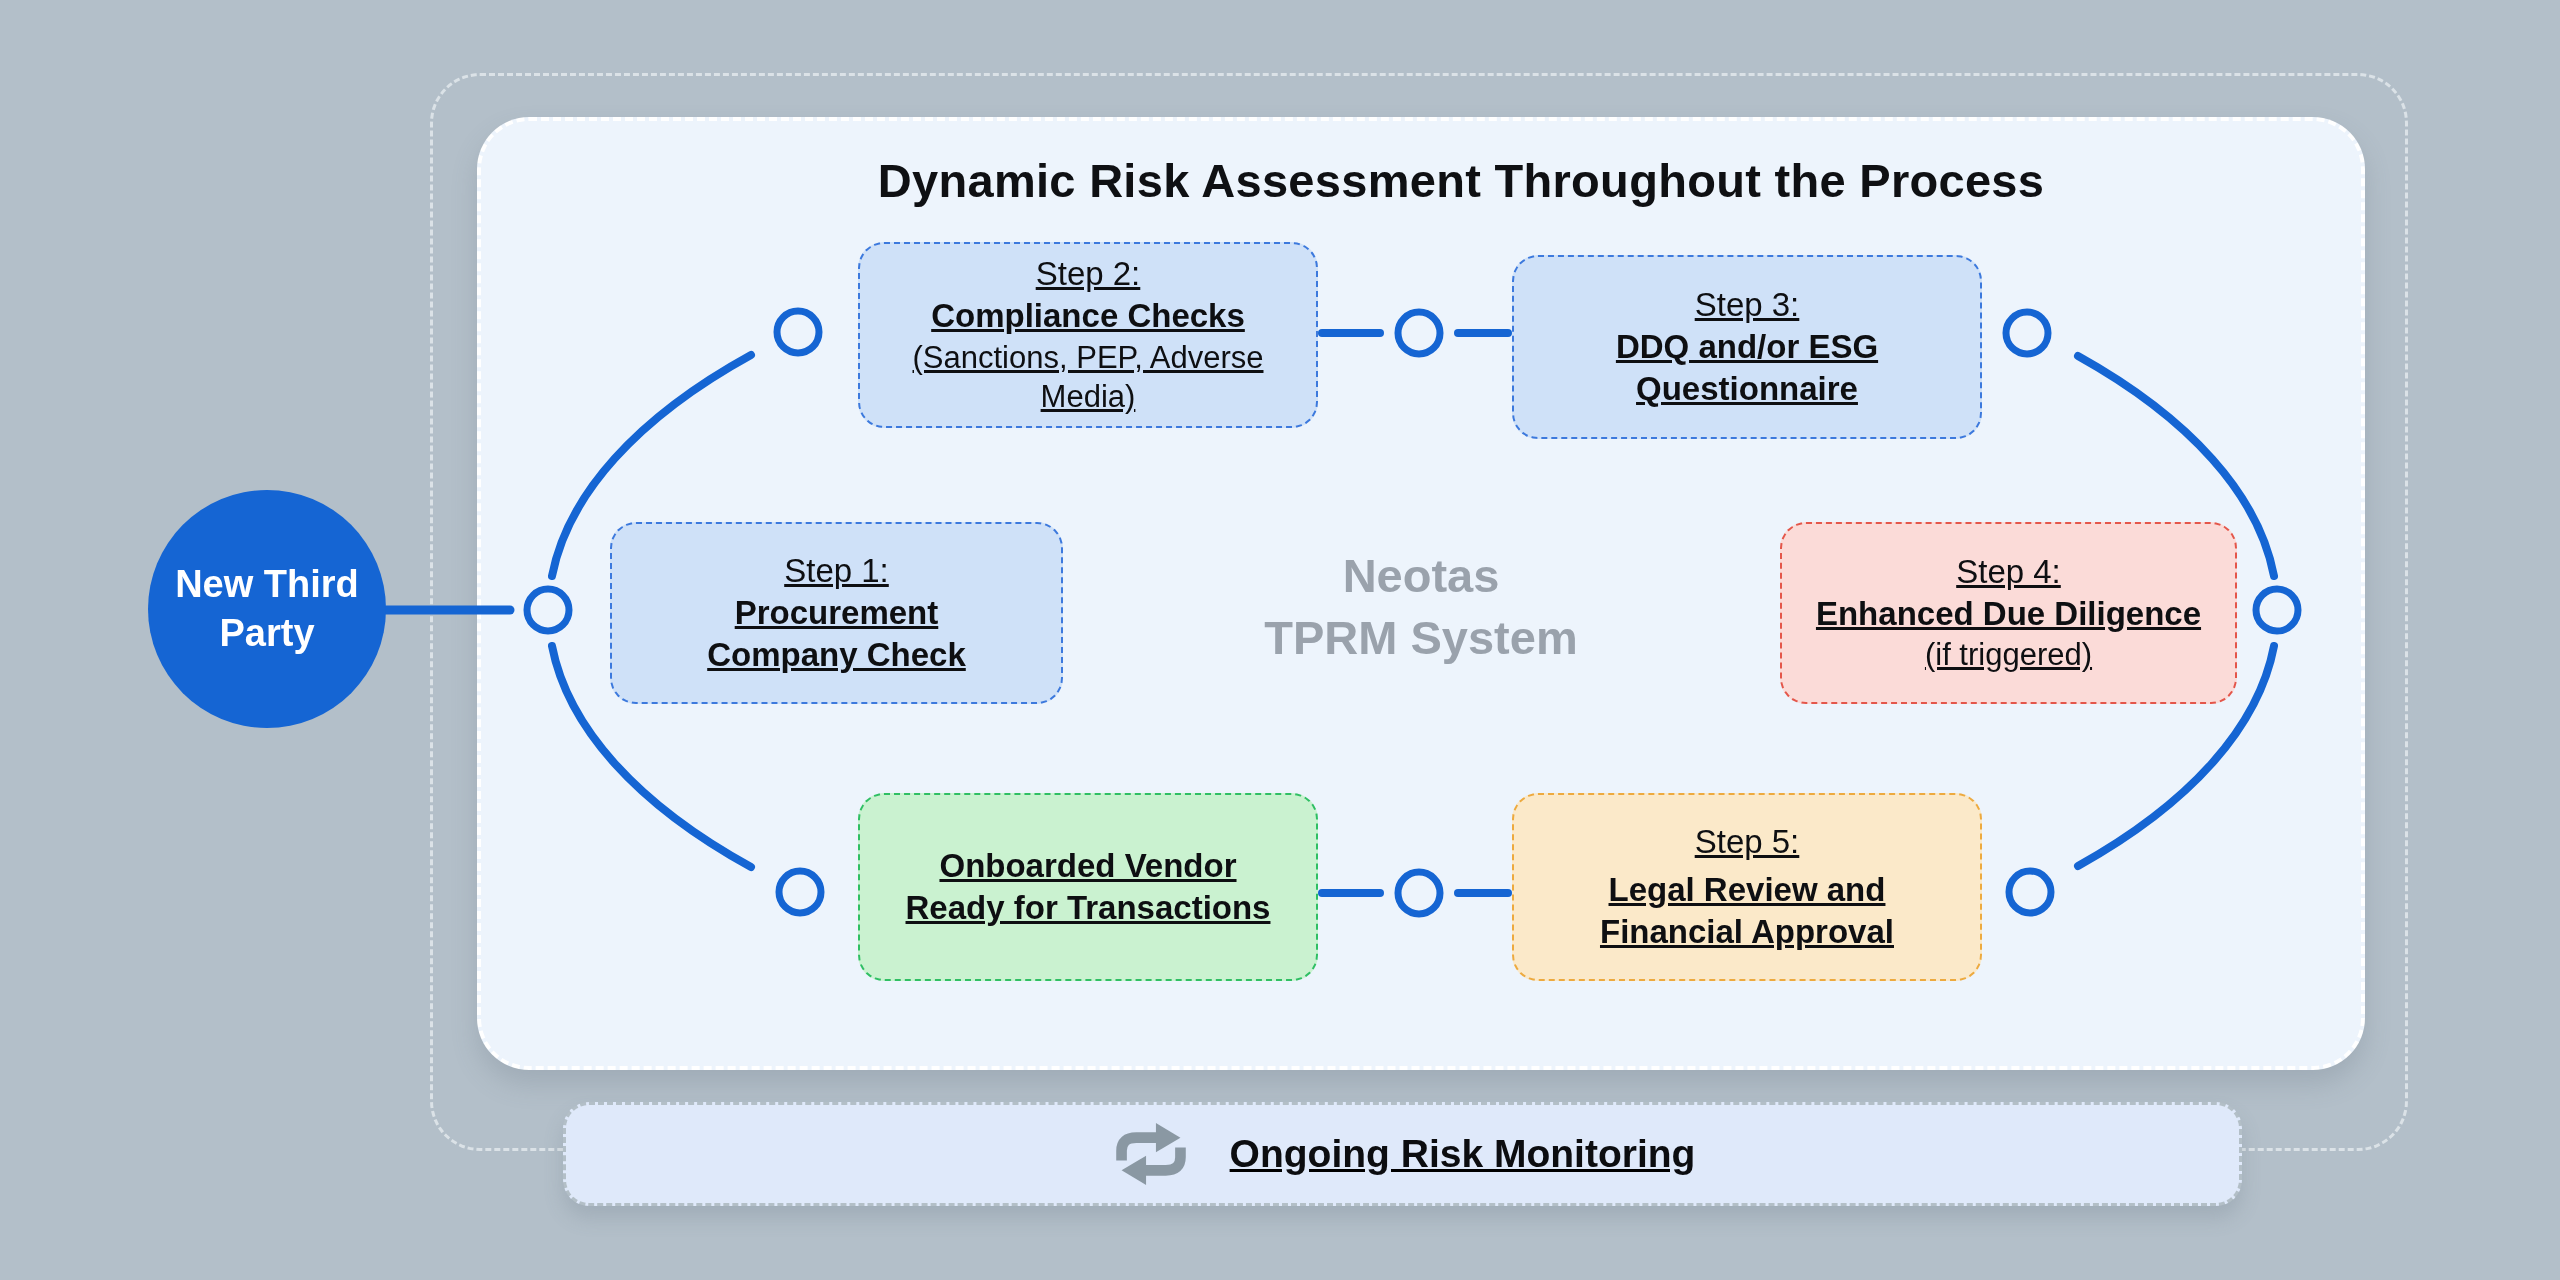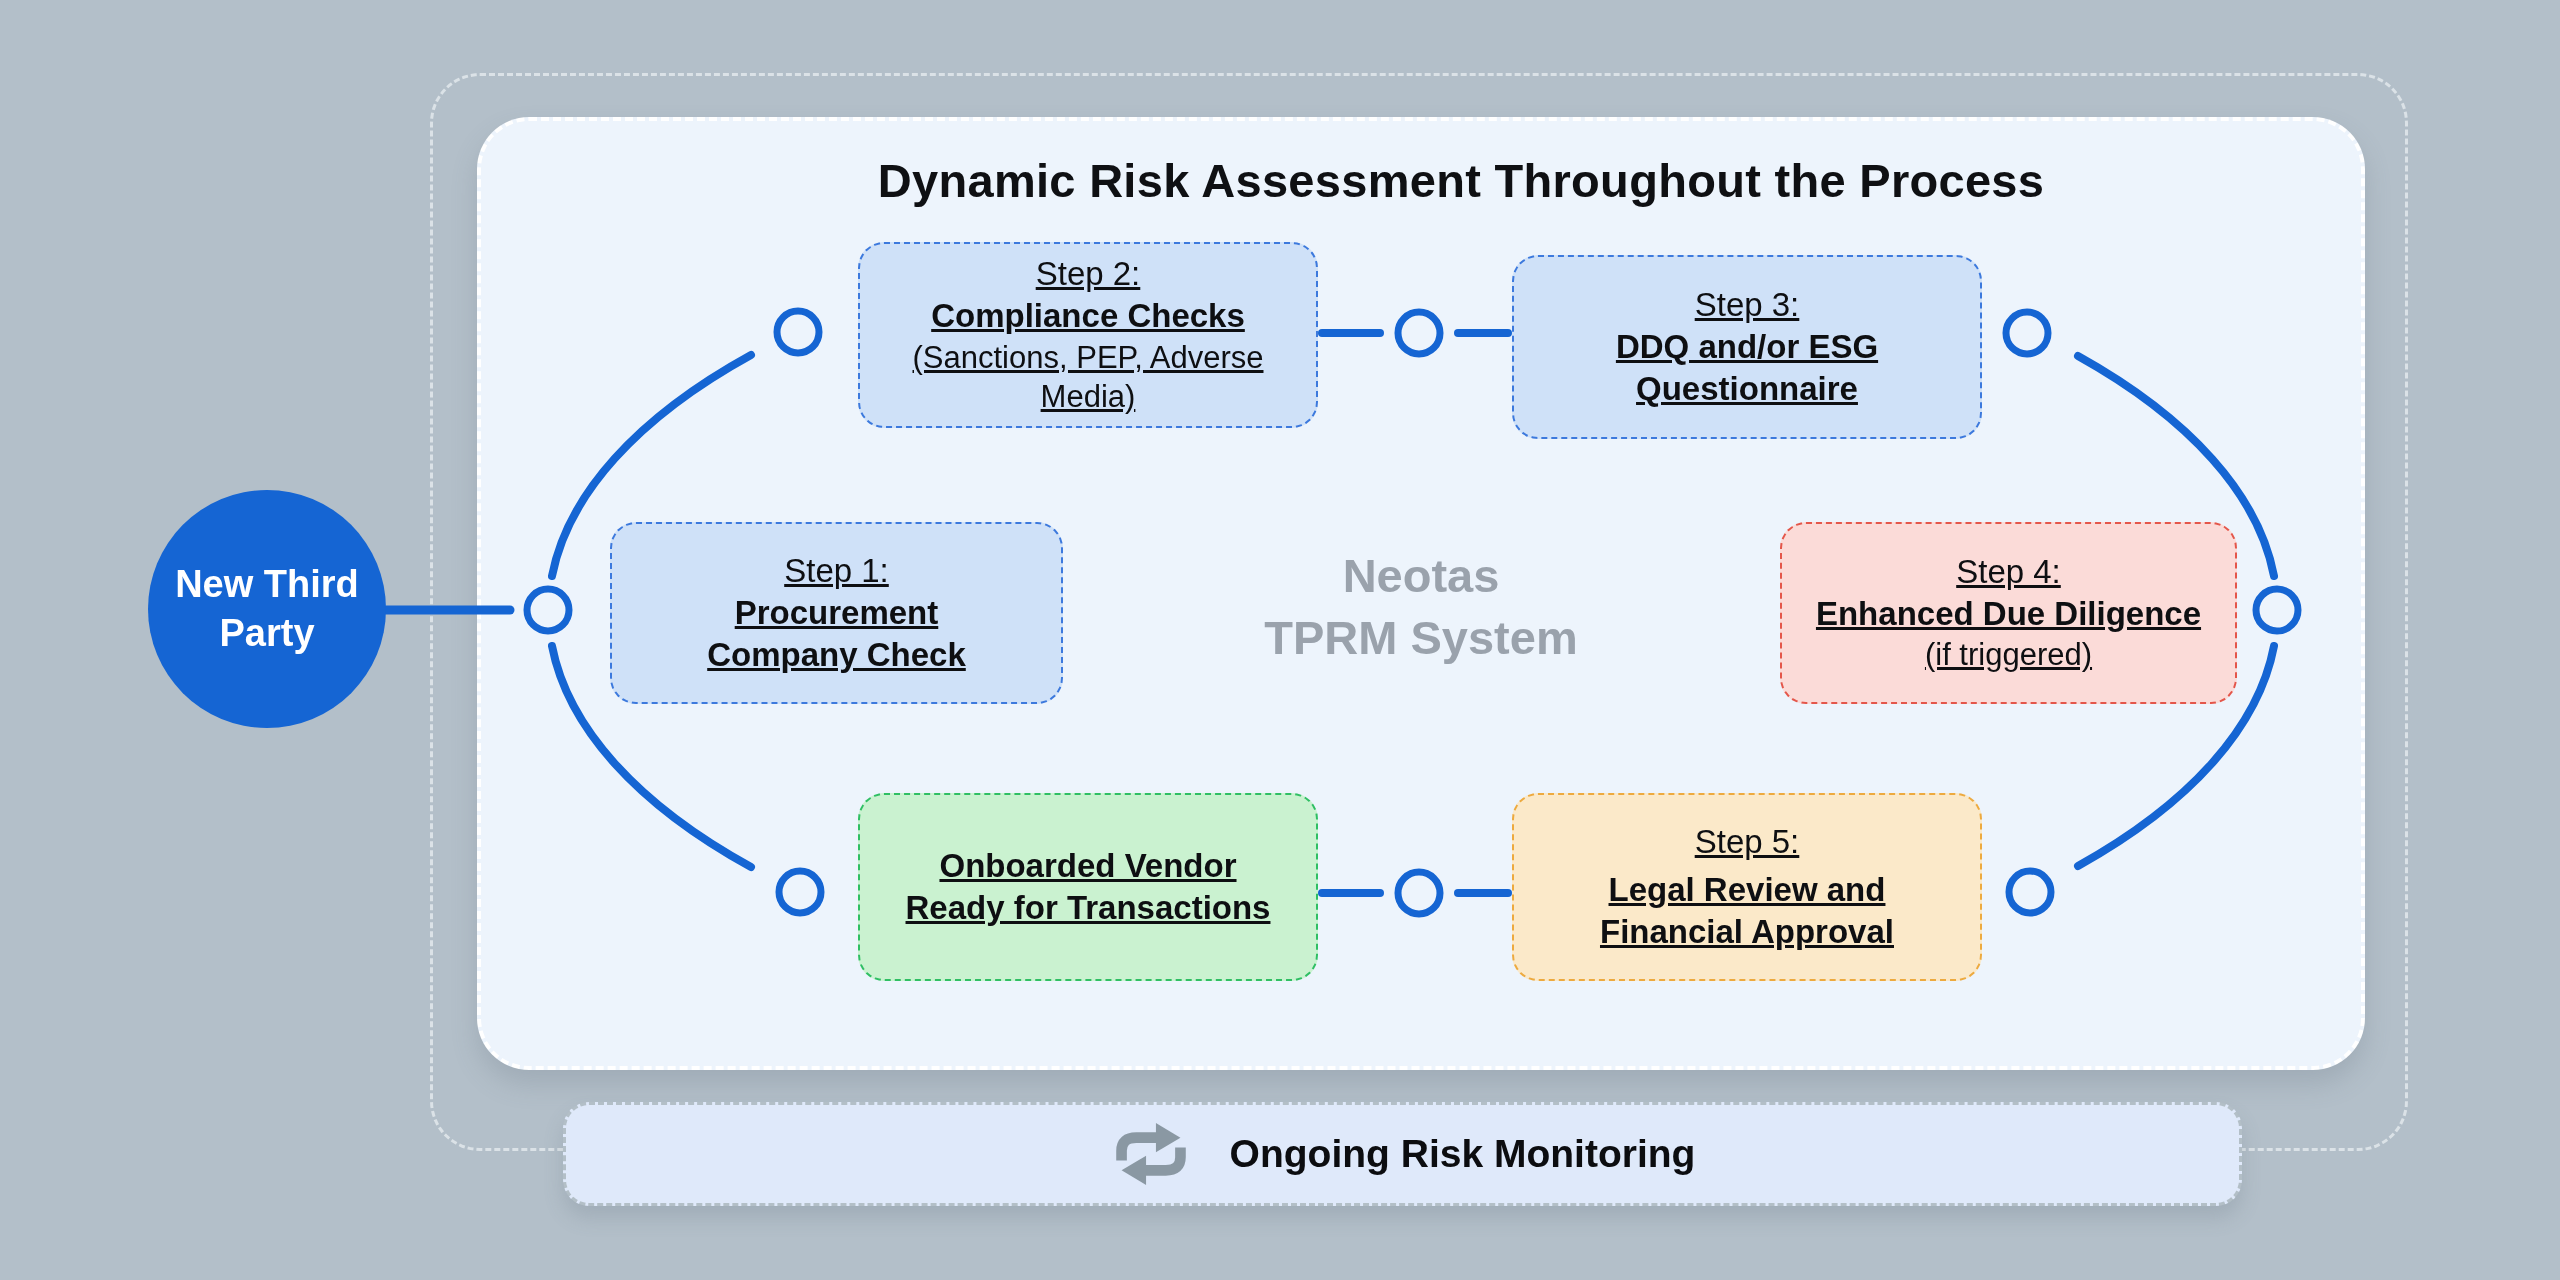--- a/index.html
+++ b/index.html
@@ -59,21 +59,21 @@
 
   .center-label{
     position:absolute;left:1121px;top:545px;width:600px;text-align:center;
     font-size:47px;font-weight:800;color:#9aa2ac;line-height:1.32;
   }
 
   .monitor-bar{
     position:absolute;left:563px;top:1102px;width:1679px;height:104px;
     background:#dfe9fa;border:3px dashed #b3bfc7;border-radius:26px;
     box-sizing:border-box;display:flex;align-items:center;justify-content:center;
-    gap:38px;box-shadow:0 12px 20px rgba(90,105,120,0.20);
+    gap:38px;box-shadow:0 12px 20px rgba(90,105,120,0.20);text-decoration:underline;
   }
   .monitor-label{font-size:39px;font-weight:800;color:#0c0d10;}
   .repeat-icon{display:block;}
 </style>
 </head>
 <body>
 
 <div class="stage">
 
   <div class="outer-frame"></div>

